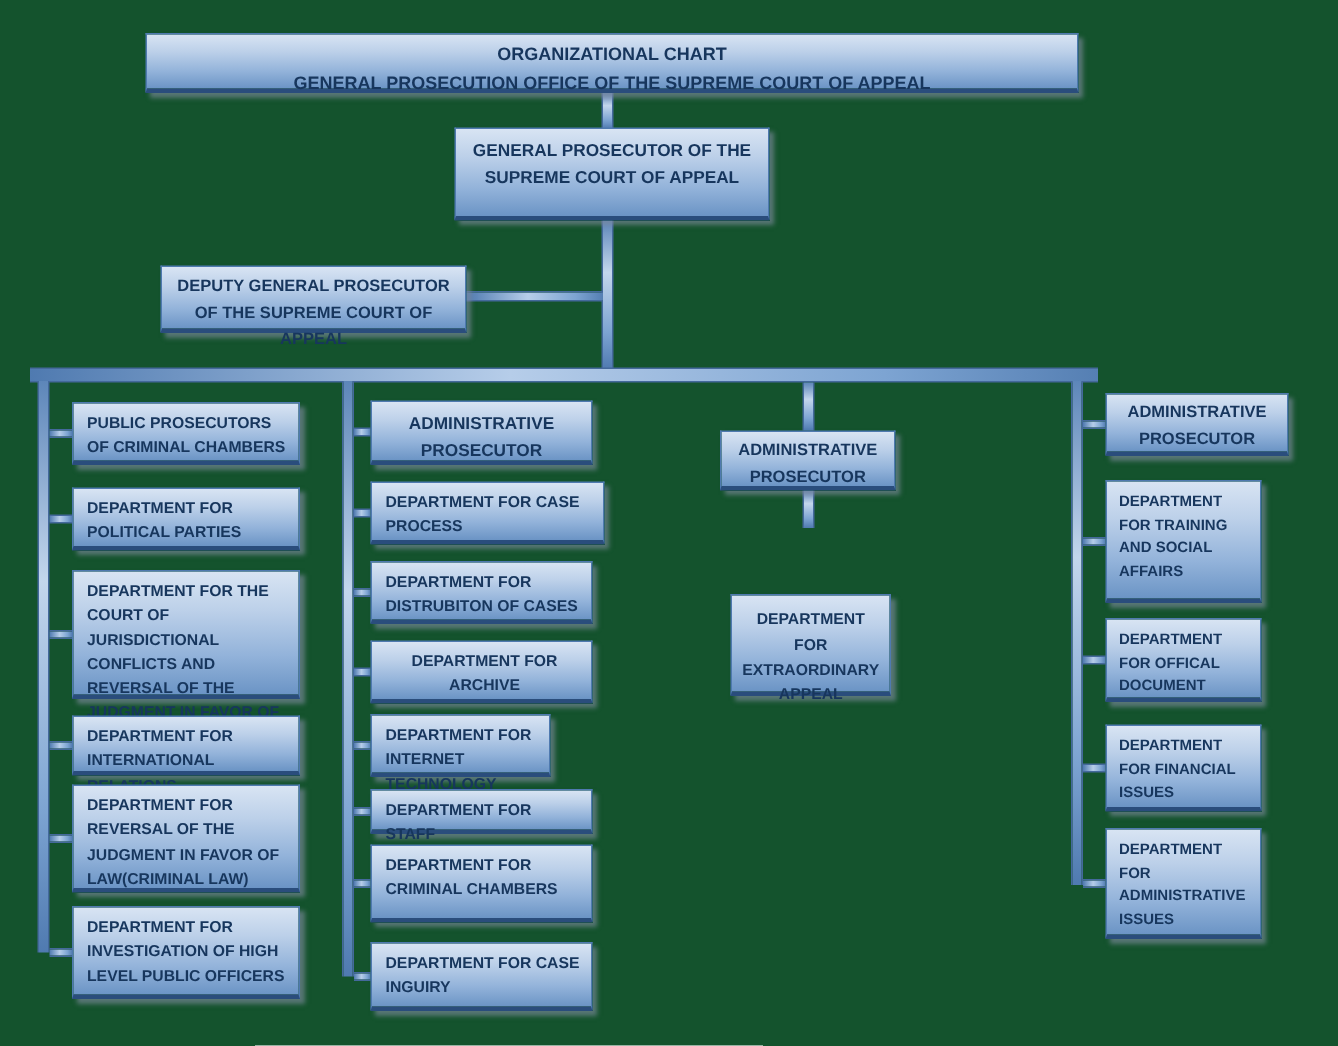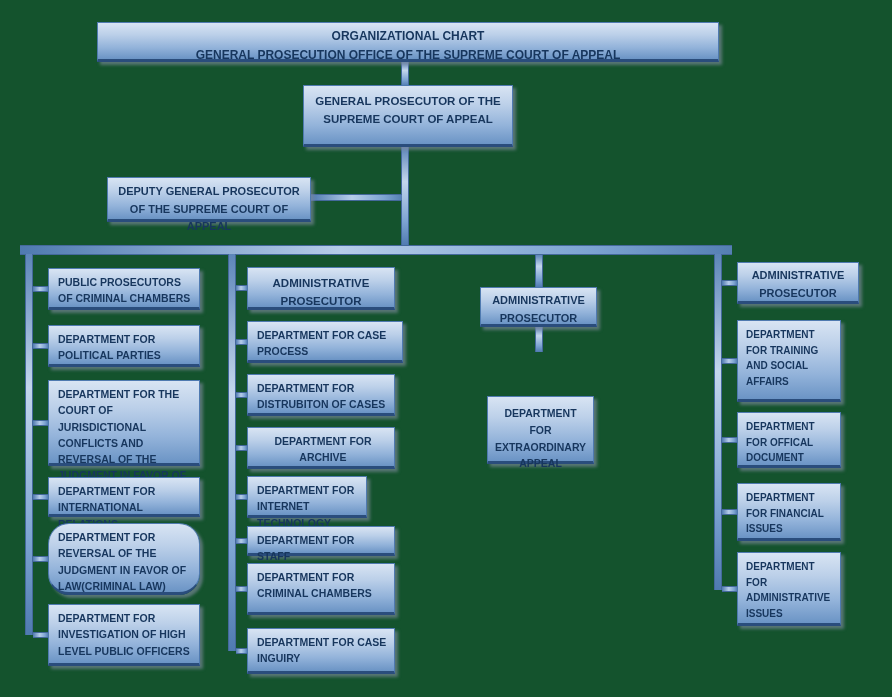--- a/index.html
+++ b/index.html
@@ -97,21 +97,21 @@
   </div>
 
   <div class="node hdr" style="left:303px;top:85px;width:210px;height:62px;">GENERAL PROSECUTOR OF THE SUPREME COURT OF APPEAL</div>
 
   <div class="node hdr" style="left:107px;top:177px;width:204px;height:45px;font-size:11px;padding-top:5px;">DEPUTY GENERAL PROSECUTOR OF THE SUPREME COURT OF APPEAL</div>
 
   <div class="node dept" style="left:48px;top:268px;width:152px;height:42px;">PUBLIC PROSECUTORS OF CRIMINAL CHAMBERS</div>
   <div class="node dept" style="left:48px;top:325px;width:152px;height:42px;">DEPARTMENT FOR POLITICAL PARTIES</div>
   <div class="node dept" style="left:48px;top:380px;width:152px;height:86px;">DEPARTMENT FOR THE COURT OF JURISDICTIONAL CONFLICTS AND REVERSAL OF THE JUDGMENT IN FAVOR OF LAW(CIVIL LAW)</div>
   <div class="node dept" style="left:48px;top:477px;width:152px;height:40px;">DEPARTMENT FOR INTERNATIONAL RELATIONS</div>
-  <div class="node dept" style="left:48px;top:523px;width:152px;height:72px;border-radius:21px;">DEPARTMENT FOR REVERSAL OF THE JUDGMENT IN FAVOR OF LAW(CRIMINAL LAW)</div>
+  <div class="node dept" style="left:48px;top:523px;width:152px;height:72px;">DEPARTMENT FOR REVERSAL OF THE JUDGMENT IN FAVOR OF LAW(CRIMINAL LAW)</div>
   <div class="node dept" style="left:48px;top:604px;width:152px;height:62px;">DEPARTMENT FOR INVESTIGATION OF HIGH LEVEL PUBLIC OFFICERS</div>
 
   <div class="node hdr" style="left:247px;top:267px;width:148px;height:43px;">ADMINISTRATIVE PROSECUTOR</div>
   <div class="node dept" style="left:247px;top:321px;width:156px;height:42px;">DEPARTMENT FOR CASE PROCESS</div>
   <div class="node dept" style="left:247px;top:374px;width:148px;height:42px;">DEPARTMENT FOR DISTRUBITON OF CASES</div>
   <div class="node dept" style="left:247px;top:427px;width:148px;height:42px;text-align:center;">DEPARTMENT FOR ARCHIVE</div>
   <div class="node dept" style="left:247px;top:476px;width:120px;height:42px;">DEPARTMENT FOR INTERNET TECHNOLOGY</div>
   <div class="node dept" style="left:247px;top:526px;width:148px;height:30px;">DEPARTMENT FOR STAFF</div>
   <div class="node dept" style="left:247px;top:563px;width:148px;height:52px;">DEPARTMENT FOR CRIMINAL CHAMBERS</div>
   <div class="node dept" style="left:247px;top:628px;width:148px;height:46px;">DEPARTMENT FOR CASE INGUIRY</div>

